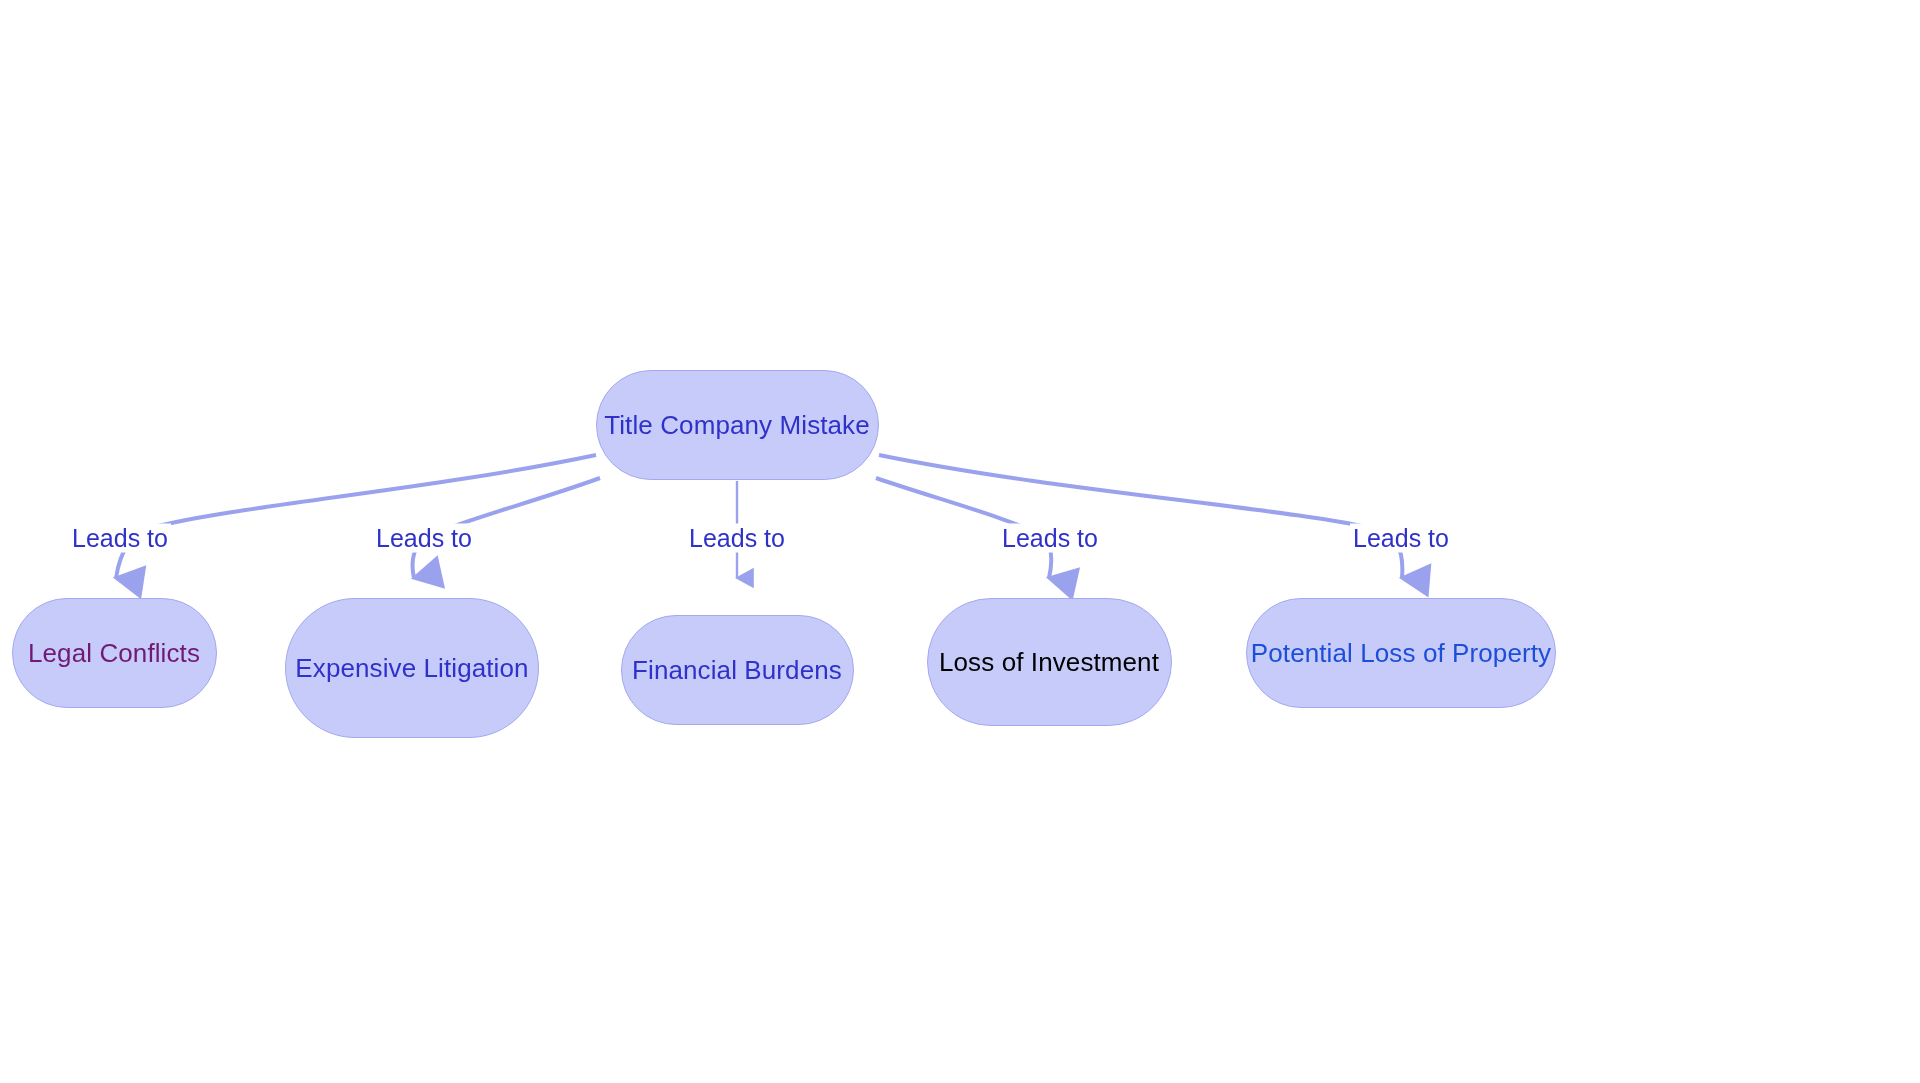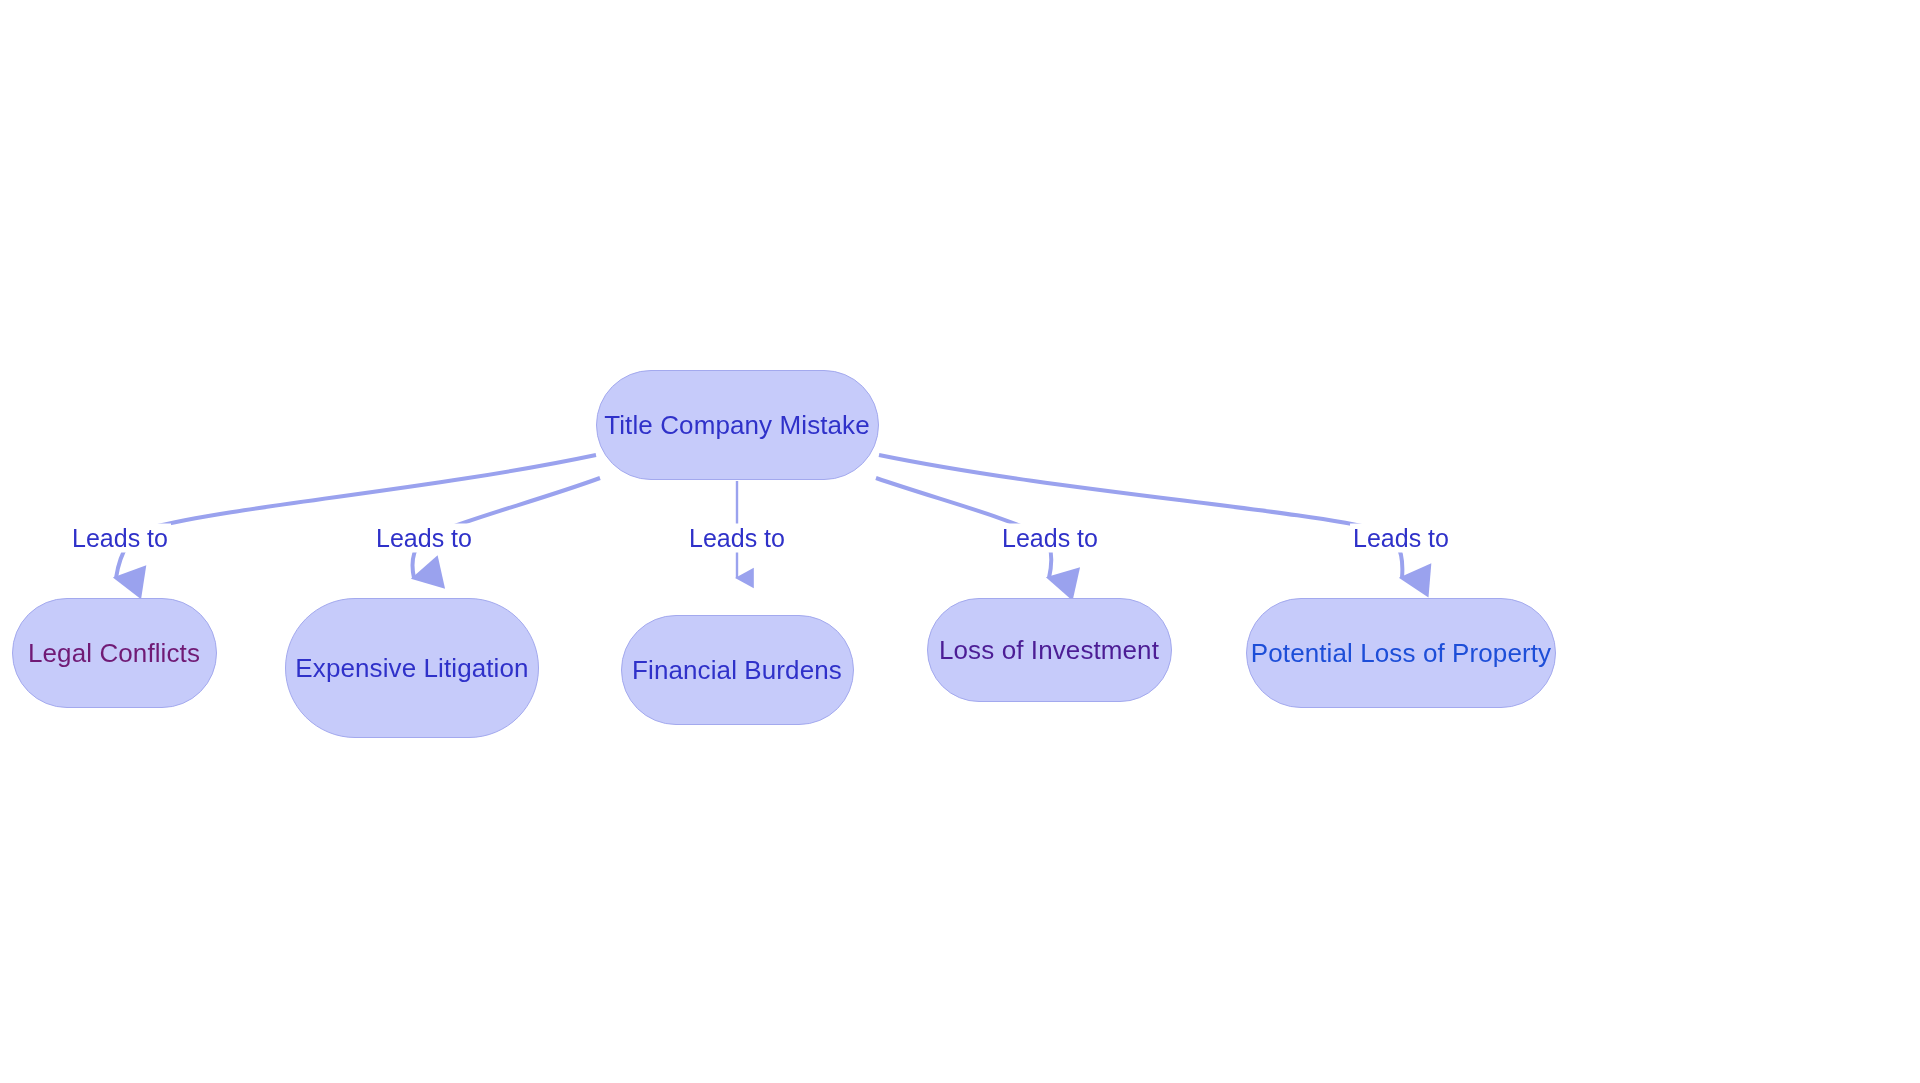--- a/index.html
+++ b/index.html
@@ -91,21 +91,21 @@
       </div>
       <div class="flow-node" style="width: 205px; height: 110px; left: 11.5px; top: 598px; background: rgb(198, 203, 250); border-color: rgb(163, 169, 238); color: #701a75;">
         <span class="node-label">Legal Conflicts</span>
       </div>
       <div class="flow-node" style="width: 254px; height: 140px; left: 285px; top: 598px; background: rgb(198, 203, 250); border-color: rgb(163, 169, 238); color: rgb(47, 49, 201);">
         <span class="node-label">Expensive Litigation</span>
       </div>
       <div class="flow-node" style="width: 233px; height: 110px; left: 620.5px; top: 598px; background: rgb(198, 203, 250); border-color: rgb(163, 169, 238); color: rgb(47, 49, 201); margin-top: 17px;">
         <span class="node-label">Financial Burdens</span>
       </div>
-      <div class="flow-node" style="width: 245px; height: 104px; left: 926.5px; top: 598px; background: rgb(198, 203, 250); border-color: rgb(163, 169, 238); color: #4c1d95;">
+      <div class="flow-node" style="width: 245px; height: 128px; left: 926.5px; top: 598px; background: rgb(198, 203, 250); border-color: rgb(163, 169, 238); color: #000000;">
         <span class="node-label">Loss of Investment</span>
       </div>
       <div class="flow-node" style="width: 310px; height: 110px; left: 1246px; top: 598px; background: rgb(198, 203, 250); border-color: rgb(163, 169, 238); color: #1d4ed8;">
         <span class="node-label">Potential Loss of Property</span>
       </div>
     </div>
   <div id="edge-label-layer">
       <div class="edge-label" style="left: 120px; top: 538px; color: rgb(47, 49, 201); background: rgb(255, 255, 255);">Leads to</div>
       <div class="edge-label" style="left: 424px; top: 538px; color: rgb(47, 49, 201); background: rgb(255, 255, 255);">Leads to</div>
       <div class="edge-label" style="left: 737px; top: 538px; color: rgb(47, 49, 201); background: rgb(255, 255, 255);">Leads to</div>

